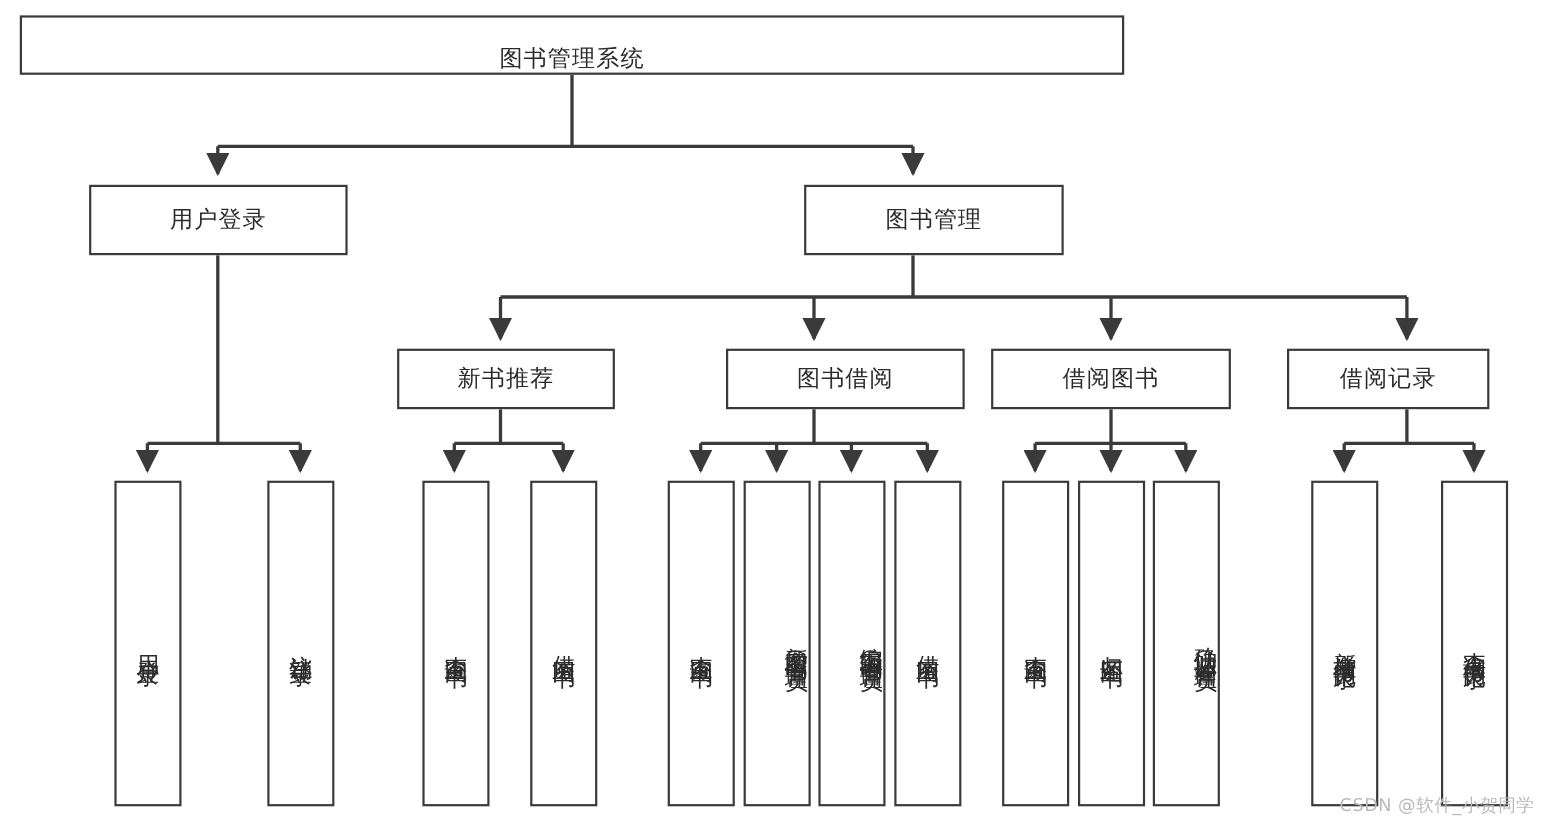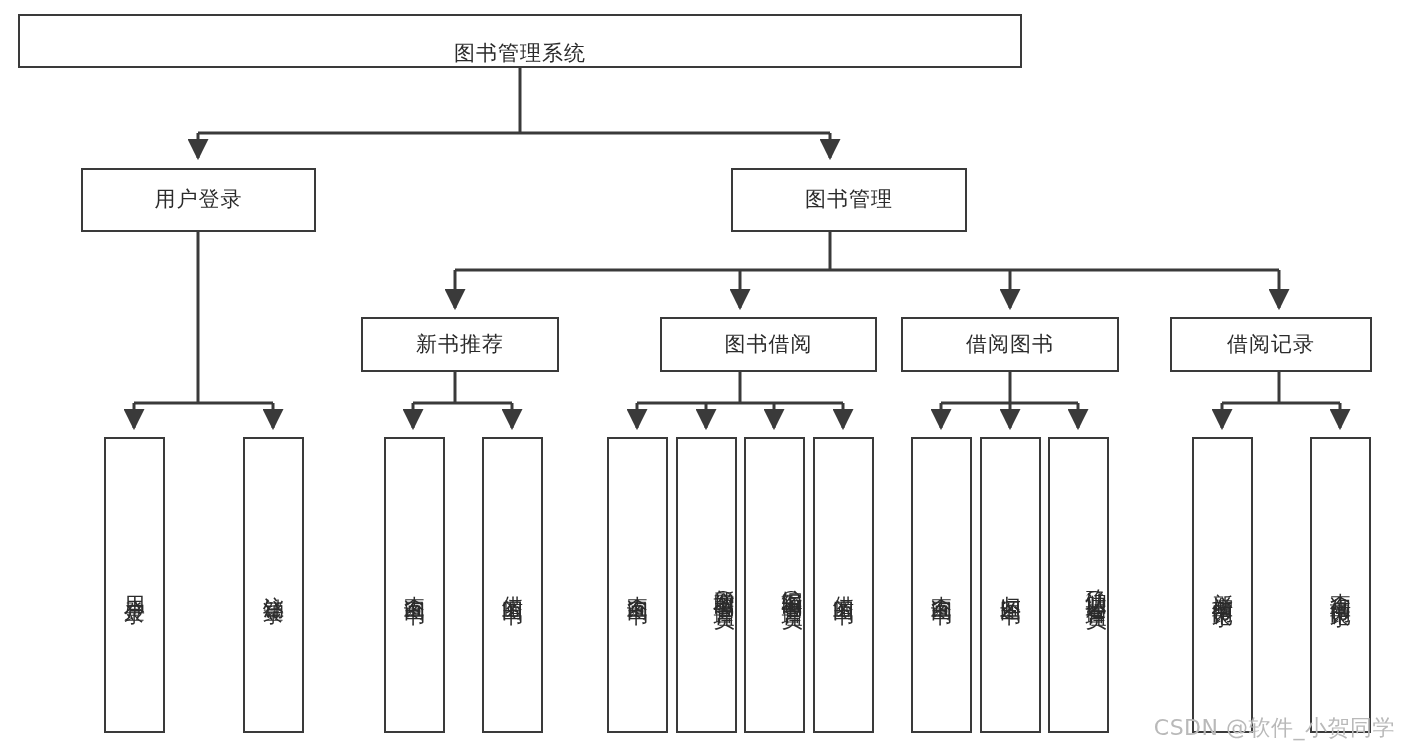--- a/index.html
+++ b/index.html
@@ -55,21 +55,21 @@
     align-items: flex-start;
   }
   .node-label {
     display: block;
     white-space: pre-wrap;
   }
   #watermark {
     position: absolute;
     right: 10px;
     bottom: 4px;
-    font-size: 22px;
+    font-size: 16px;
     color: #b9b9b9;
     letter-spacing: 0.5px;
     white-space: nowrap;
     pointer-events: none;
   }
 </style>
 </head>
 <body>
 
 <div id="diagram-root">
@@ -137,21 +137,21 @@
 
   <div class="node-box horiz" style="left:361px; top:317px; width:198px; height:55px;">
     <span class="node-label">新书推荐</span>
   </div>
   <div class="node-box horiz" style="left:632px; top:317px; width:217px; height:55px;margin-left:28px;">
     <span class="node-label">图书借阅</span>
   </div>
   <div class="node-box horiz" style="left:901px; top:317px; width:218px; height:55px;">
     <span class="node-label">借阅图书</span>
   </div>
-  <div class="node-box horiz" style="left:1170px; top:317px; width:202px; height:55px;">
+  <div class="node-box horiz" style="left:1170px; top:317px; width:184px; height:55px;">
     <span class="node-label">借阅记录</span>
   </div>
 
   <div class="node-box vert" style="left:104px; top:437px; width:61px; height:296px;">
     <span class="node-label">用户登录</span>
   </div>
   <div class="node-box vert" style="left:243px; top:437px; width:61px; height:296px;">
     <span class="node-label">注销登录</span>
   </div>
 

